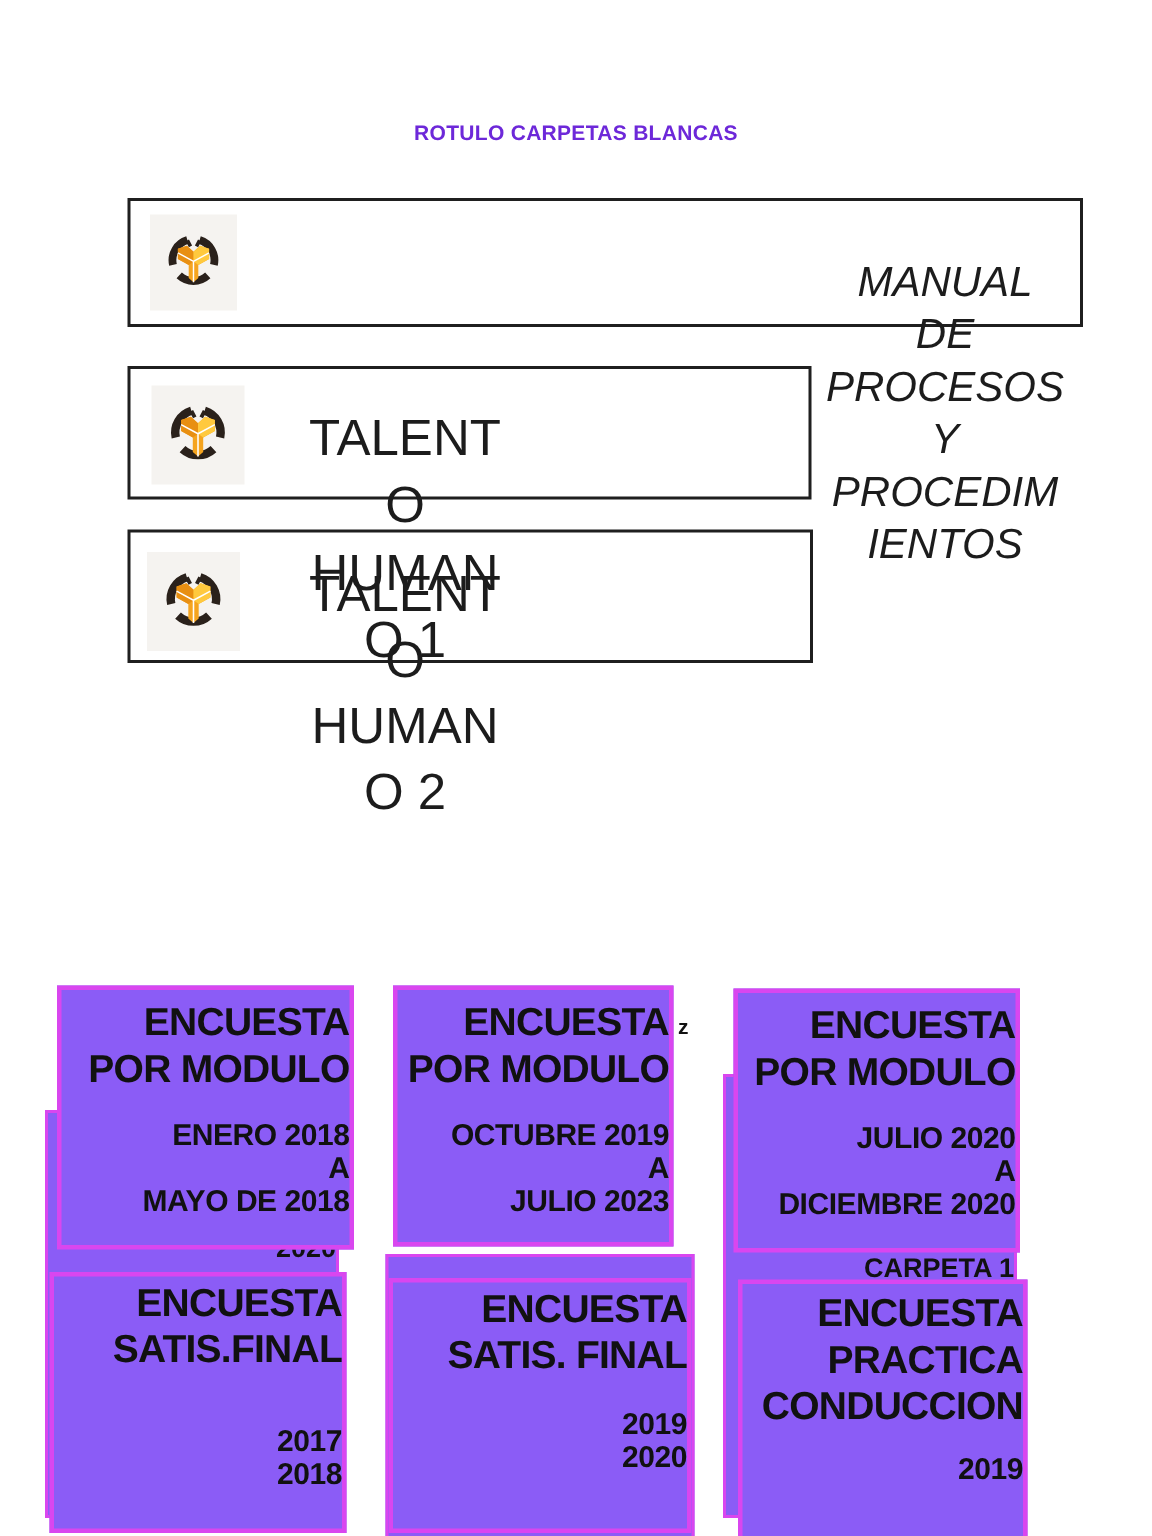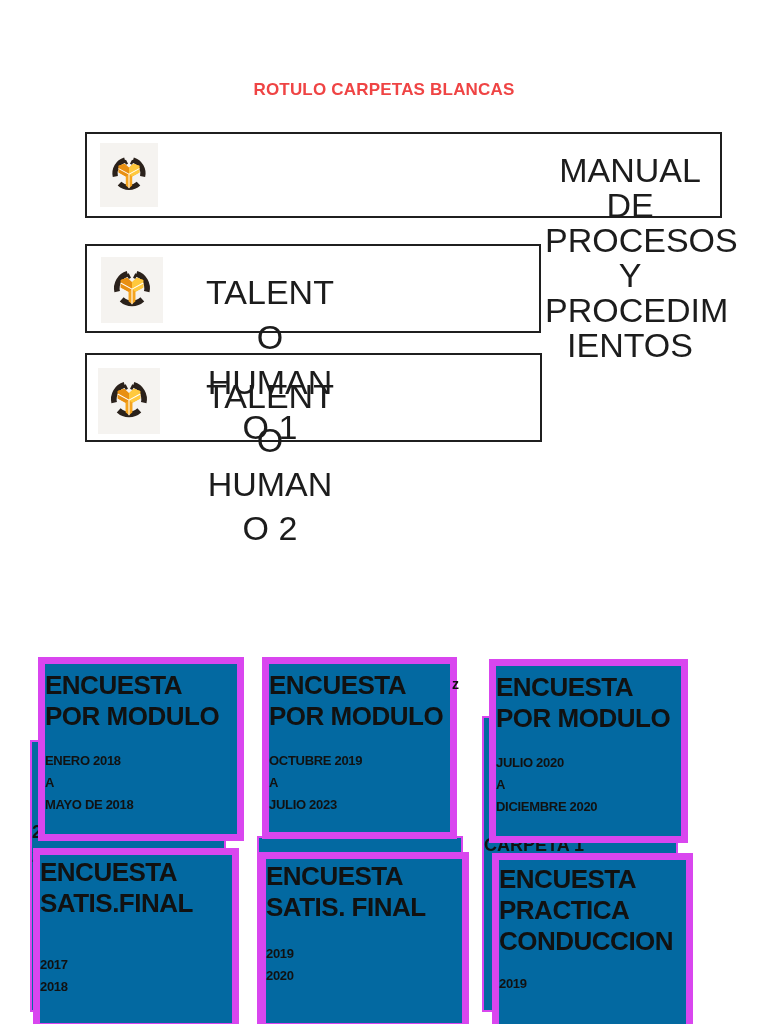--- a/index.html
+++ b/index.html
@@ -2,54 +2,54 @@
 <html><head>
 <meta charset="utf-8">
 <style>
   html,body{margin:0;padding:0;background:#ffffff;}
   .page{
     position:relative;width:768px;height:1024px;background:#ffffff;
     overflow:hidden;font-family:"Liberation Sans",sans-serif;color:#1c1c1c;
   }
   .doc-title{
     position:absolute;top:80px;left:0;width:768px;text-align:center;
-    font-size:17px;font-weight:700;letter-spacing:0.2px;color:#ef4444;
+    font-size:14px;font-weight:700;letter-spacing:0.2px;color:#6d28d9;
   }
   
   .bbox{position:absolute;background:#ffffff;border:2px solid #1f1f1f;}
   #box1{left:85px;top:132px;width:633px;height:82px;z-index:1;}
   #box2{left:85px;top:244px;width:452px;height:85px;z-index:1;}
   #box3{left:85px;top:353px;width:453px;height:85px;z-index:2;}
   .logo-tile{
     position:absolute;background:#f5f3f0;display:flex;align-items:center;
     justify-content:center;z-index:3;
   }
   #logo1{left:100px;top:143px;width:58px;height:64px;}
   #logo2{left:101px;top:257px;width:62px;height:66px;}
   #logo3{left:98px;top:368px;width:62px;height:66px;}
   .overlay-text{
     position:absolute;text-align:center;white-space:pre-line;color:#1c1c1c;
     z-index:5;
   }
-  #manual-text{left:545px;top:153px;width:170px;font-size:34px;line-height:35px;}
+  #manual-text{left:545px;top:170px;width:170px;font-size:28px;line-height:35px;font-style:italic;}
   #talento1-text{left:155px;top:270px;width:230px;font-size:34px;line-height:45px;}
   #talento2-text{left:155px;top:374px;width:230px;font-size:34px;line-height:44px;}
   
   .folder{
-    position:absolute;background:#0369a1;border:7px solid #d946ef;
-    text-align:left;color:#111111;box-sizing:content-box;
+    position:absolute;background:#8b5cf6;border:3px solid #d946ef;
+    text-align:right;color:#111111;box-sizing:content-box;
   }
   .folder.behind{border-width:2px;z-index:1;}
   .folder.front{z-index:3;}
   .folder-title{
     font-weight:700;font-size:26px;line-height:31px;letter-spacing:-0.5px;
     white-space:pre-line;padding-top:6px;
   }
   .folder-sub{
-    font-weight:700;font-size:13px;line-height:22px;letter-spacing:-0.3px;
+    font-weight:700;font-size:20px;line-height:22px;letter-spacing:-0.3px;
     white-space:pre-line;margin-top:18px;
   }
   .behind-text{
     font-weight:700;font-size:18px;line-height:24px;white-space:pre-line;
   }
   #fl-top{left:38px;top:657px;width:192px;height:170px;}
   #fl-behind{left:30px;top:740px;width:192px;height:268px;}
   #fl-behind .behind-text{padding-top:78px;}
   #fl-bottom{left:33px;top:848px;width:192px;height:168px;}
   #fl-bottom .folder-title{padding-top:2px;}

